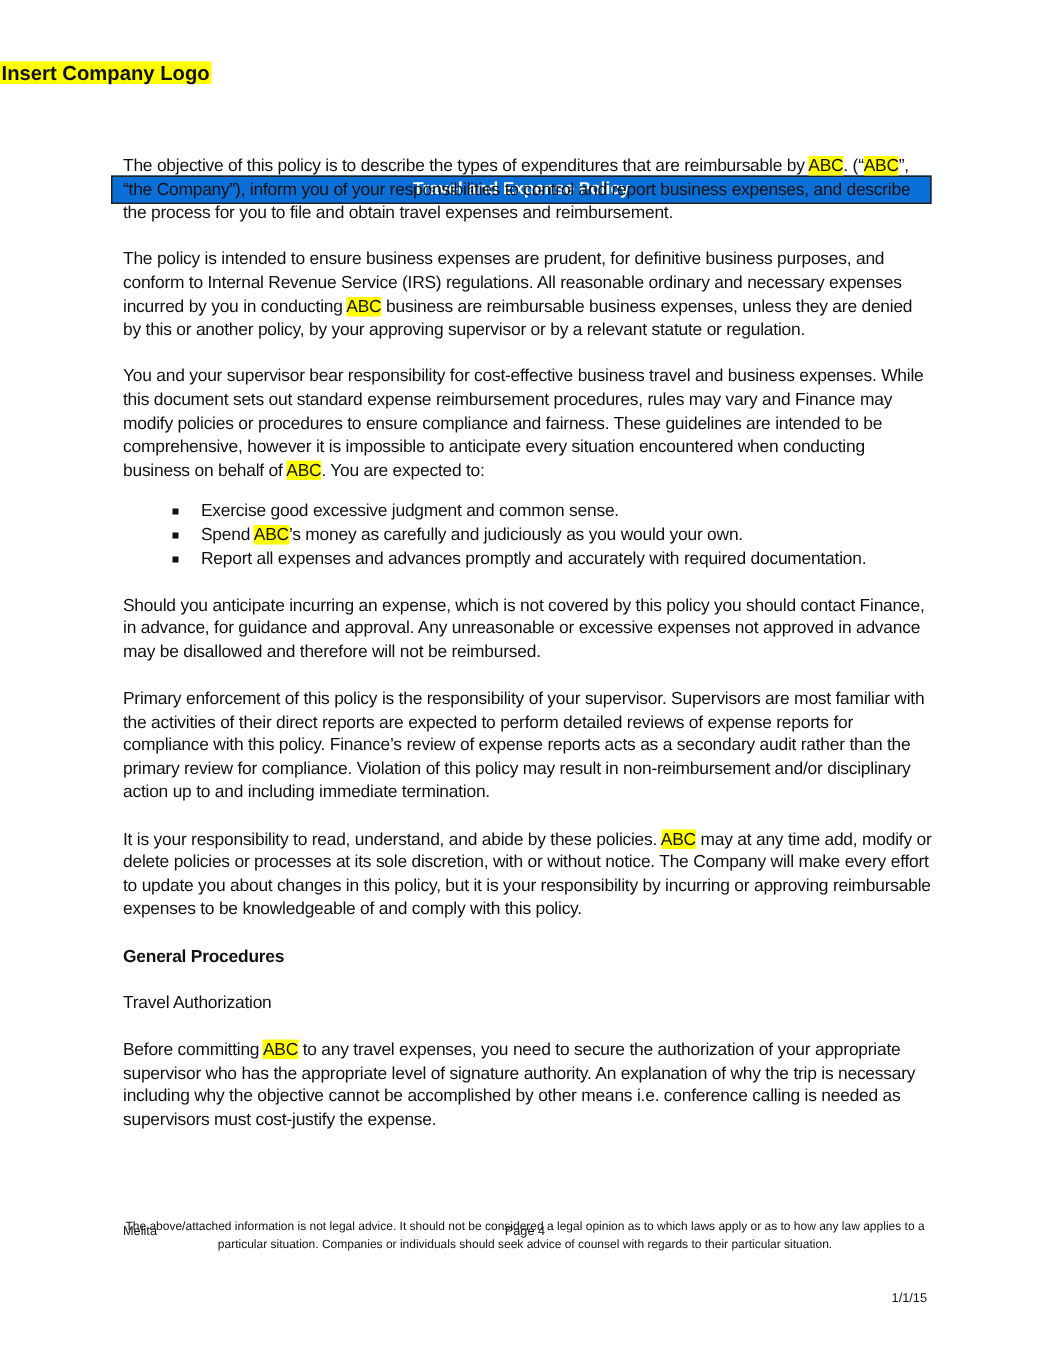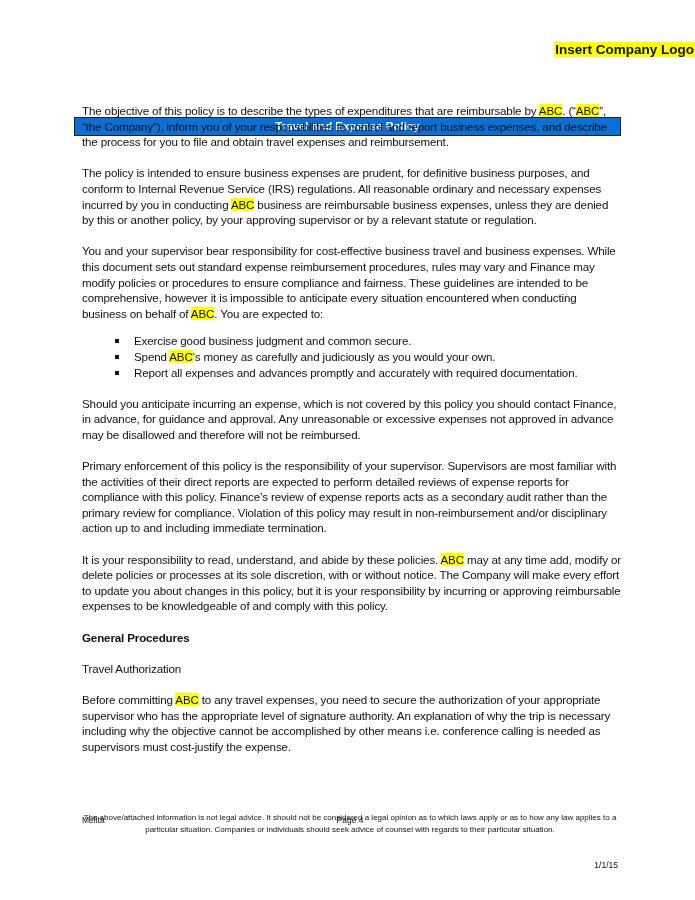--- a/index.html
+++ b/index.html
@@ -1,20 +1,20 @@
 <!DOCTYPE html>
 <html><head>
 <meta charset="utf-8">
 <style>
   html, body { margin: 0; padding: 0; background: #ffffff; }
   body { width: 695px; height: 900px; position: relative; overflow: hidden;
          font-family: "Liberation Sans", "DejaVu Sans", sans-serif; color: #111; }
   .page { position: absolute; left: 0; top: 0; width: 695px; height: 900px; }
   .hl { background: #ffff00; }
-  .logo-wrap { position: absolute; top: 40px; left: 0; width: 695px; text-align: right; }
+  .logo-wrap { position: absolute; top: 40px; left: 0; width: 695px; text-align: left; }
   .logo { font-weight: bold; font-size: 13.5px; background: #ffff00; padding: 0 1px; }
   .title-bar { position: absolute; left: 74px; top: 82px; width: 545px; height: 17px;
                background: #0a6fd6; border: 1px solid #222; color: #fff; text-align: center;
                font-weight: bold; font-size: 11.5px; line-height: 17px; margin-top: 35px; }
   .content { position: absolute; left: 82px; top: 103px; width: 540px;
              font-size: 11.6px; line-height: 15.6px; letter-spacing: -0.15px; }
   .content p { margin: 0 0 15.6px 0; }
   ul.bullets { margin: 0 0 15.6px 0; padding: 0 0 0 33px; list-style: none; }
   ul.bullets li { position: relative; padding-left: 19px; }
   ul.bullets li::before { content: ""; position: absolute; left: 0; top: 6px;
@@ -42,21 +42,21 @@
 
   <div class="content">
 
     <p><span>The objective of this policy is to describe the types of expenditures that are reimbursable by </span><span class="hl">ABC</span><span>. (“</span><span class="hl">ABC</span><span>”, “the Company”), inform you of your responsibilities to control and report business expenses, and describe the process for you to file and obtain travel expenses and reimbursement.</span></p>
 
     <p><span>The policy is intended to ensure business expenses are prudent, for definitive business purposes, and conform to Internal Revenue Service (IRS) regulations.  All reasonable ordinary and necessary expenses incurred by you in conducting </span><span class="hl">ABC</span><span> business are reimbursable business expenses, unless they are denied by this or another policy, by your approving supervisor or by a relevant statute or regulation.</span></p>
 
     <p style="margin-bottom:12px"><span>You and your supervisor bear responsibility for cost-effective business travel and business expenses. While this document sets out standard expense reimbursement procedures, rules may vary and Finance may modify policies or procedures to ensure compliance and fairness.  These guidelines are intended to be comprehensive, however it is impossible to anticipate every situation encountered when conducting business on behalf of </span><span class="hl">ABC</span><span>.  You are expected to:</span></p>
 
     <ul class="bullets">
-      <li>Exercise good business judgment and common secure.</li>
+      <li>Exercise good excessive judgment and common sense.</li>
       <li><span>Spend </span><span class="hl">ABC</span><span>’s money as carefully and judiciously as you would your own.</span></li>
       <li>Report all expenses and advances promptly and accurately with required documentation.</li>
     </ul>
 
     <p>Should you anticipate incurring an expense, which is not covered by this policy you should contact Finance, in advance, for guidance and approval.  Any unreasonable or excessive expenses not approved in advance may be disallowed and therefore will not be reimbursed.</p>
 
     <p>Primary enforcement of this policy is the responsibility of your supervisor.  Supervisors are most familiar with the activities of their direct reports are expected to perform detailed reviews of expense reports for compliance with this policy.  Finance’s review of expense reports acts as a secondary audit rather than the primary review for compliance.  Violation of this policy may result in non-reimbursement and/or disciplinary action up to and including immediate termination.</p>
 
     <p><span>It is your responsibility to read, understand, and abide by these policies.  </span><span class="hl">ABC</span><span> may at any time add, modify or delete policies or processes at its sole discretion, with or without notice.  The Company will make every effort to update you about changes in this policy, but it is your responsibility by incurring or approving reimbursable expenses to be knowledgeable of and comply with this policy.</span></p>
 

